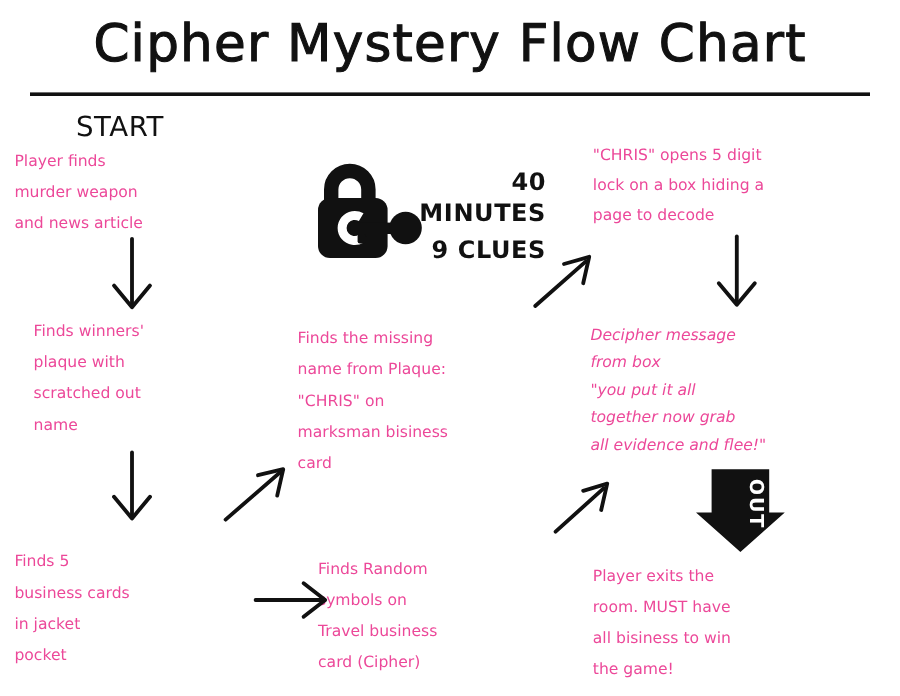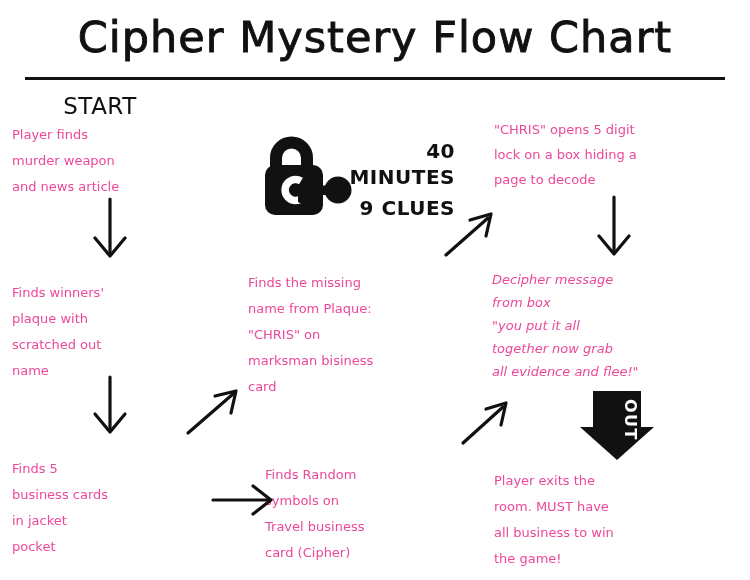--- a/index.html
+++ b/index.html
@@ -28,21 +28,21 @@
     letter-spacing: 0.5px;
   }
   .node {
     position: absolute;
     text-align: left;
     white-space: pre-line;
     font-size: 13px; line-height: 26px;
     color: #ec4899;
   }
   .node-find-weapon    { top: 122px; left: 12px;  width: 200px; }
-  .node-winners-plaque { top: 264px; left: 12px;  width: 200px; margin-top: 16px; }
+  .node-winners-plaque { top: 264px; left: 28px;  width: 200px; }
   .node-business-cards { top: 456px; left: 12px;  width: 200px; }
   .node-missing-name   { top: 270px; left: 248px; width: 220px; }
   .node-random-symbols { top: 462px; left: 265px; width: 220px; }
   .node-chris-lock     { top: 117px; left: 494px; width: 240px; line-height: 25px; }
   .node-decipher       { top: 268px; left: 492px; width: 240px; line-height: 23px; font-style: italic; }
   .node-exit           { top: 468px; left: 494px; width: 240px; }
   .arrow { position: absolute; }
   .arrow path, .arrow line, .arrow polyline {
     stroke: #111; stroke-width: 3.2; fill: none;
     stroke-linecap: round; stroke-linejoin: round;
@@ -93,21 +93,21 @@
   <div class="node node-chris-lock">"CHRIS" opens 5 digit
 lock on a box hiding a
 page to decode</div>
   <div class="node node-decipher">Decipher message
 from box
 "you put it all
 together now grab
 all evidence and flee!"</div>
   <div class="node node-exit">Player exits the
 room. MUST have
-all business to win
+all bisiness to win
 the game!</div>
 
   <svg class="badge-icon" width="100" height="100" viewBox="0 0 100 100">
     <path d="M20,52 L20,40 A15.5,15.5 0 0 1 51,40 L51,48" fill="none" stroke="#111" stroke-width="12"></path>
     <rect x="9" y="47" width="58" height="50" rx="10" fill="#111"></rect>
     <path d="M45,63 A10.5,10.5 0 1 0 45,81" fill="none" stroke="#fff" stroke-width="7.5"></path>
     <rect x="36" y="67.5" width="38" height="9.5" fill="#111"></rect>
     <rect x="42" y="77" width="7" height="8" rx="2" fill="#111"></rect>
     <circle cx="82" cy="72" r="13.5" fill="#111"></circle>
   </svg>

